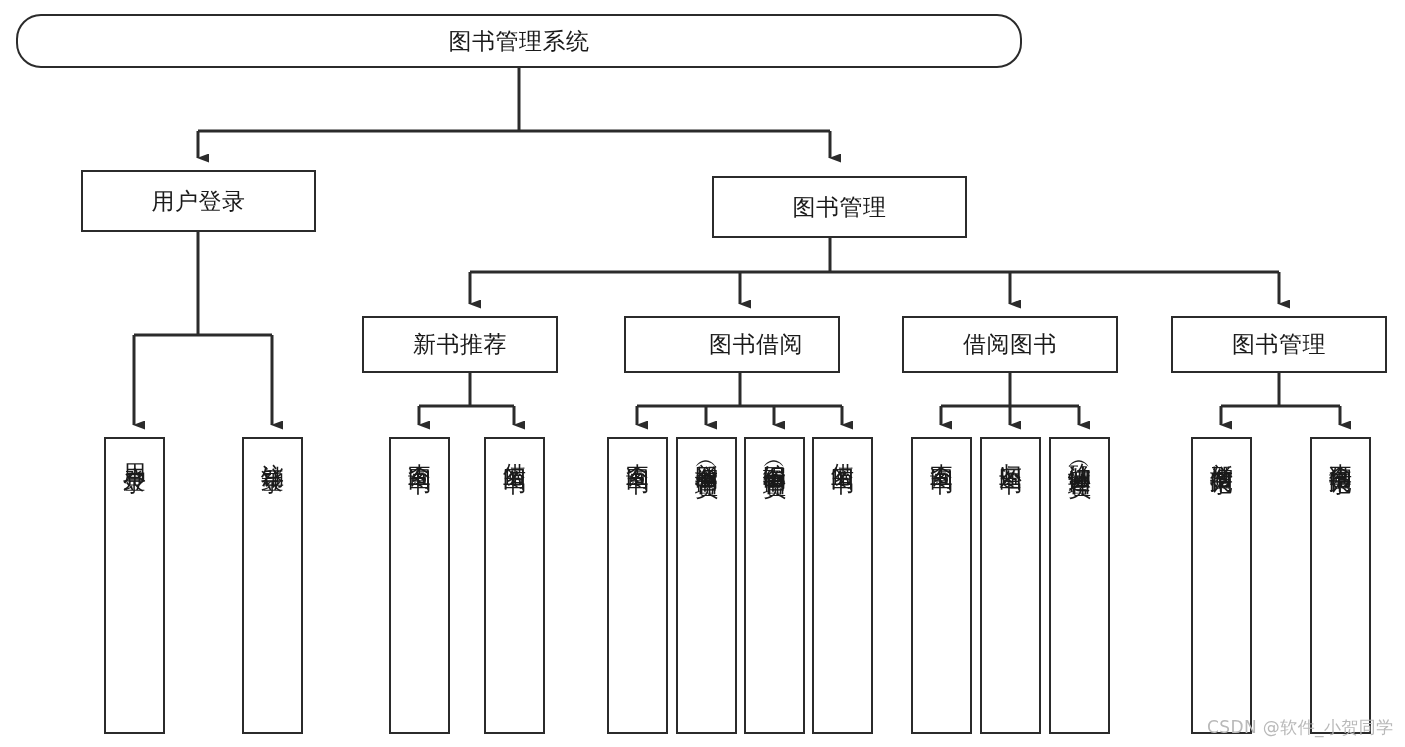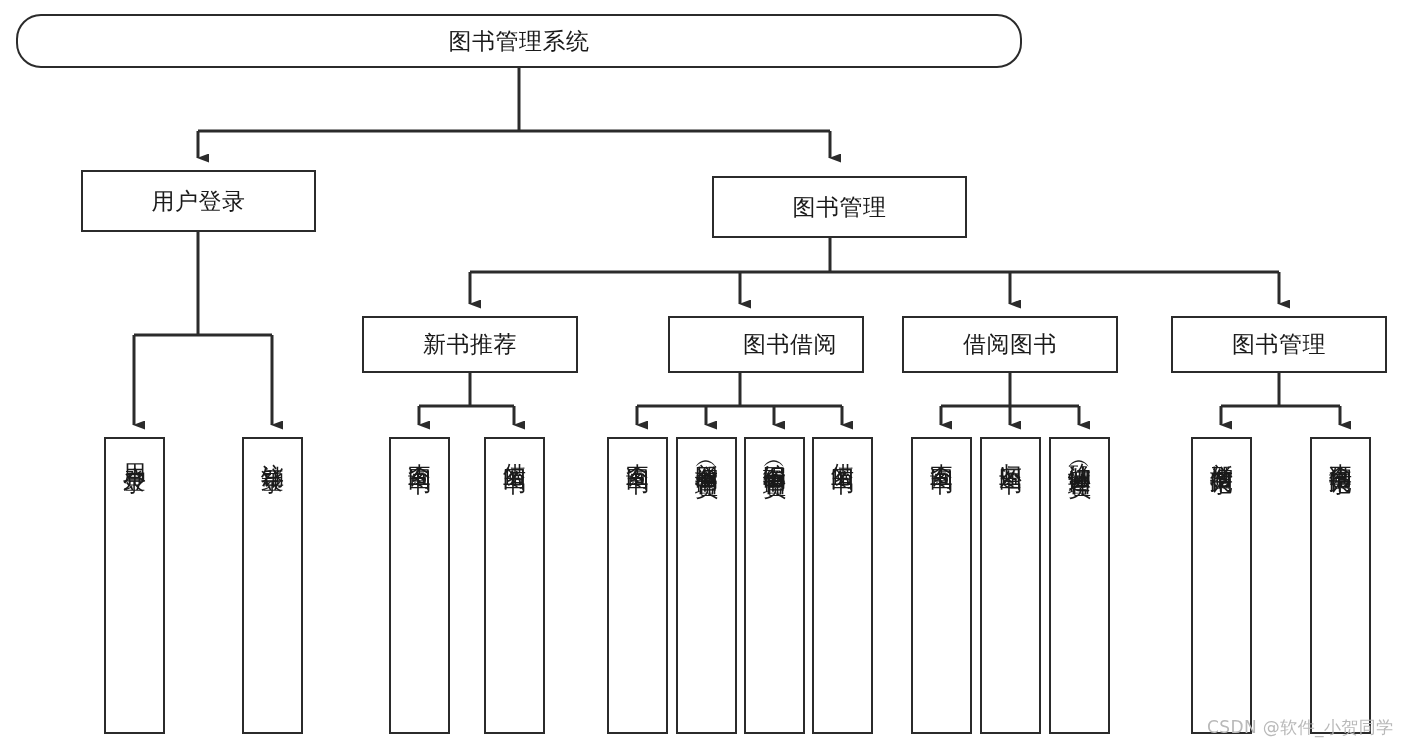--- a/index.html
+++ b/index.html
@@ -131,24 +131,24 @@
     <span class="label">图书管理系统</span>
   </div>
 
   <div class="node horiz" style="left:81px; top:170px; width:235px; height:62px;">
     <span class="label">用户登录</span>
   </div>
   <div class="node horiz" style="left:712px; top:176px; width:255px; height:62px;">
     <span class="label">图书管理</span>
   </div>
 
-  <div class="node horiz" style="left:362px; top:316px; width:216px; height:57px;">
+  <div class="node horiz" style="left:362px; top:316px; width:196px; height:57px;">
     <span class="label">新书推荐</span>
   </div>
-  <div class="node horiz" style="left:668px; top:316px; width:196px; height:57px;padding-left:48px;">
+  <div class="node horiz" style="left:624px; top:316px; width:216px; height:57px;padding-left:48px;">
     <span class="label">图书借阅</span>
   </div>
   <div class="node horiz" style="left:902px; top:316px; width:216px; height:57px;">
     <span class="label">借阅图书</span>
   </div>
   <div class="node horiz" style="left:1171px; top:316px; width:216px; height:57px;">
     <span class="label">图书管理</span>
   </div>
 
   <div class="node vert" style="left:104px; top:437px; width:61px; height:297px;">

